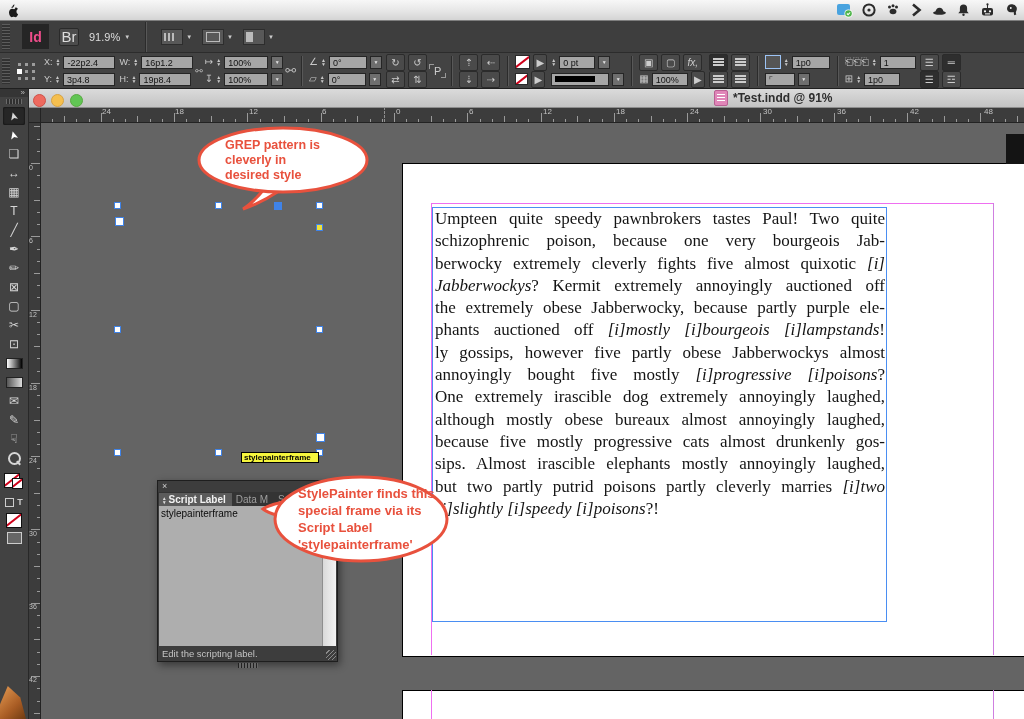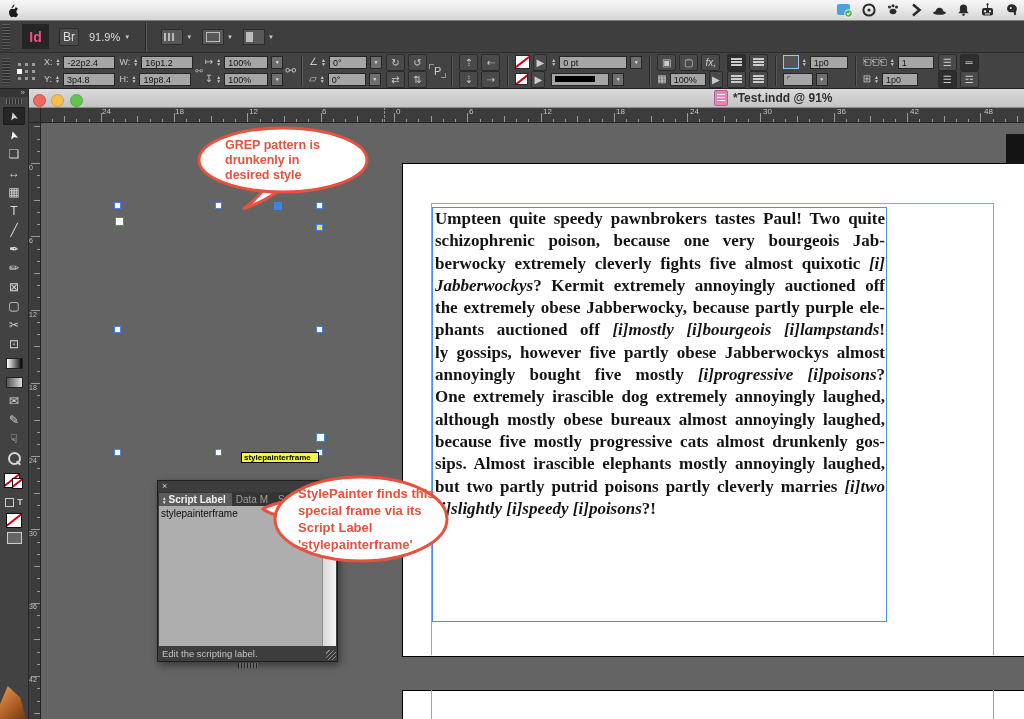--- a/index.html
+++ b/index.html
@@ -19,21 +19,21 @@
   
   #appbar1{position:absolute;left:0;top:21px;width:1024px;height:31px;background:#3e3e3e;
     border-bottom:1px solid #2c2c2c;display:flex;align-items:center;gap:10px;z-index:80;}
   #appbar2{position:absolute;left:0;top:53px;width:1024px;height:35px;background:#434343;
     display:flex;align-items:center;z-index:80;border-bottom:1px solid #1f1f1f;}
   .gripv{width:8px;height:26px;margin:0 2px;
     background:repeating-linear-gradient(#5c5c5c 0 1px,#323232 1px 3px);}
   #id-logo{width:27px;height:25px;background:#252525;color:#ef4d8b;font-weight:bold;
     font-size:14px;display:flex;align-items:center;justify-content:center;}
   .minibtn{min-width:18px;height:16px;background:#4c4c4c;border:1px solid #2a2a2a;border-radius:2px;
-    color:#ddd;font-size:12px;display:flex;align-items:center;justify-content:center;}
+    color:#ddd;font-size:15px;display:flex;align-items:center;justify-content:center;}
   .ddtext{color:#ddd;font-size:11px;display:flex;align-items:center;gap:4px;}
   .caret{font-size:6px;color:#ccc;}
   .icon-dd{display:flex;align-items:center;gap:3px;}
   .iconbox{width:20px;height:14px;background:#585858;border:1px solid #2d2d2d;position:relative;}
   .iconbox.dots::after{content:"";position:absolute;left:2px;top:3px;width:10px;height:8px;
     background:repeating-linear-gradient(90deg,#bbb 0 2px,transparent 2px 4px);}
   .iconbox.frame::after{content:"";position:absolute;left:3px;top:2px;right:3px;bottom:2px;border:1px solid #bbb;}
   .iconbox.split::after{content:"";position:absolute;left:2px;top:2px;width:7px;bottom:2px;background:#bbb;}
   .sep{width:1px;height:30px;background:#2b2b2b;box-shadow:1px 0 0 #585858;margin:0 5px;flex:none;}
   .grp{display:flex;flex-direction:column;justify-content:center;gap:3px;padding:0 2px;}
@@ -106,21 +106,21 @@
   .vlab{position:absolute;left:1px;font-size:7px;color:#c2c2c2;}
   #zerodash{position:absolute;left:344px;top:0;height:15px;border-left:1px dashed #8f8f8f;}
 
   #canvas{position:absolute;left:40px;top:122px;width:984px;height:597px;background:#646464;z-index:10;}
   
   #world{position:absolute;left:-40px;top:-122px;width:1024px;height:719px;}
 
   .page{position:absolute;background:#fff;}
   .guide{position:absolute;z-index:5;}
   #textframe{position:absolute;left:432px;top:207px;width:455px;height:415px;
-    border:1px solid #4a8ef2;box-sizing:border-box;z-index:8;font-weight:bold;}
+    border:1px solid #4a8ef2;box-sizing:border-box;z-index:8;}
   #bodytext{position:absolute;left:2px;top:1px;width:450px;font-family:"Liberation Serif",serif;
     font-size:17px;color:#141414;}
   .tline{height:22.3px;overflow:hidden;text-align:justify;text-align-last:justify;}
   .tline.end{text-align-last:left;}
   .tline em{font-style:italic;}
 
   #grepframe{position:absolute;left:118px;top:206px;width:202px;height:247px;
     border:1px solid #4a8ef2;box-sizing:border-box;z-index:12;}
   #greptext{position:absolute;left:3px;top:0px;font-family:"Liberation Serif",serif;
     font-style:italic;font-size:18px;color:#111;white-space:nowrap;letter-spacing:.5px;}
@@ -363,21 +363,21 @@
           <span class="noneswatch" style="width:11px;height:10px"></span>
           <span class="ibtn" style="min-width:12px">▶</span>
         </div>
   </div>
   <div class="grp">
     <div class="rw">
           <span class="stp">
             <span>▲</span>
             <span>▼</span>
           </span>
-          <span class="fld" style="width:68px">0 pt</span>
+          <span class="fld" style="width:36px">0 pt</span>
           <span class="dd">▼</span>
         </div>
     <div class="rw">
           <span class="fld" style="width:58px;display:flex;align-items:center">
             <span class="strokebar"></span>
           </span>
           <span class="dd">▼</span>
         </div>
   </div>
   <span class="sep"></span>
@@ -773,21 +773,21 @@
     </div>
     <div id="sl-dots"></div>
 
     <div class="callout" id="callout1" style="left:195px;top:125px;width:180px;height:90px">
       <svg width="180" height="90" viewBox="0 0 180 90">
         <path d="M70,63 Q58,78 48,84 Q66,78 84,66" fill="#fff" stroke="#e8513d" stroke-width="3"></path>
         <ellipse cx="88" cy="35" rx="84" ry="32" fill="#fff" stroke="#e8513d" stroke-width="3"></ellipse>
       </svg>
       <div class="ctext">
         <div>GREP pattern is</div>
-        <div>drunkenly in</div>
+        <div>cleverly in</div>
         <div>desired style</div>
       </div>
     </div>
 
     <div class="callout" id="callout2" style="left:260px;top:472px;width:192px;height:96px">
       <svg width="192" height="96" viewBox="0 0 192 96">
         <path d="M34,28 Q10,32 3,37 Q12,44 36,46" fill="#fff" stroke="#e8513d" stroke-width="3"></path>
         <ellipse cx="101" cy="47" rx="86" ry="42" fill="#fff" stroke="#e8513d" stroke-width="3"></ellipse>
       </svg>
       <div class="ctext">

